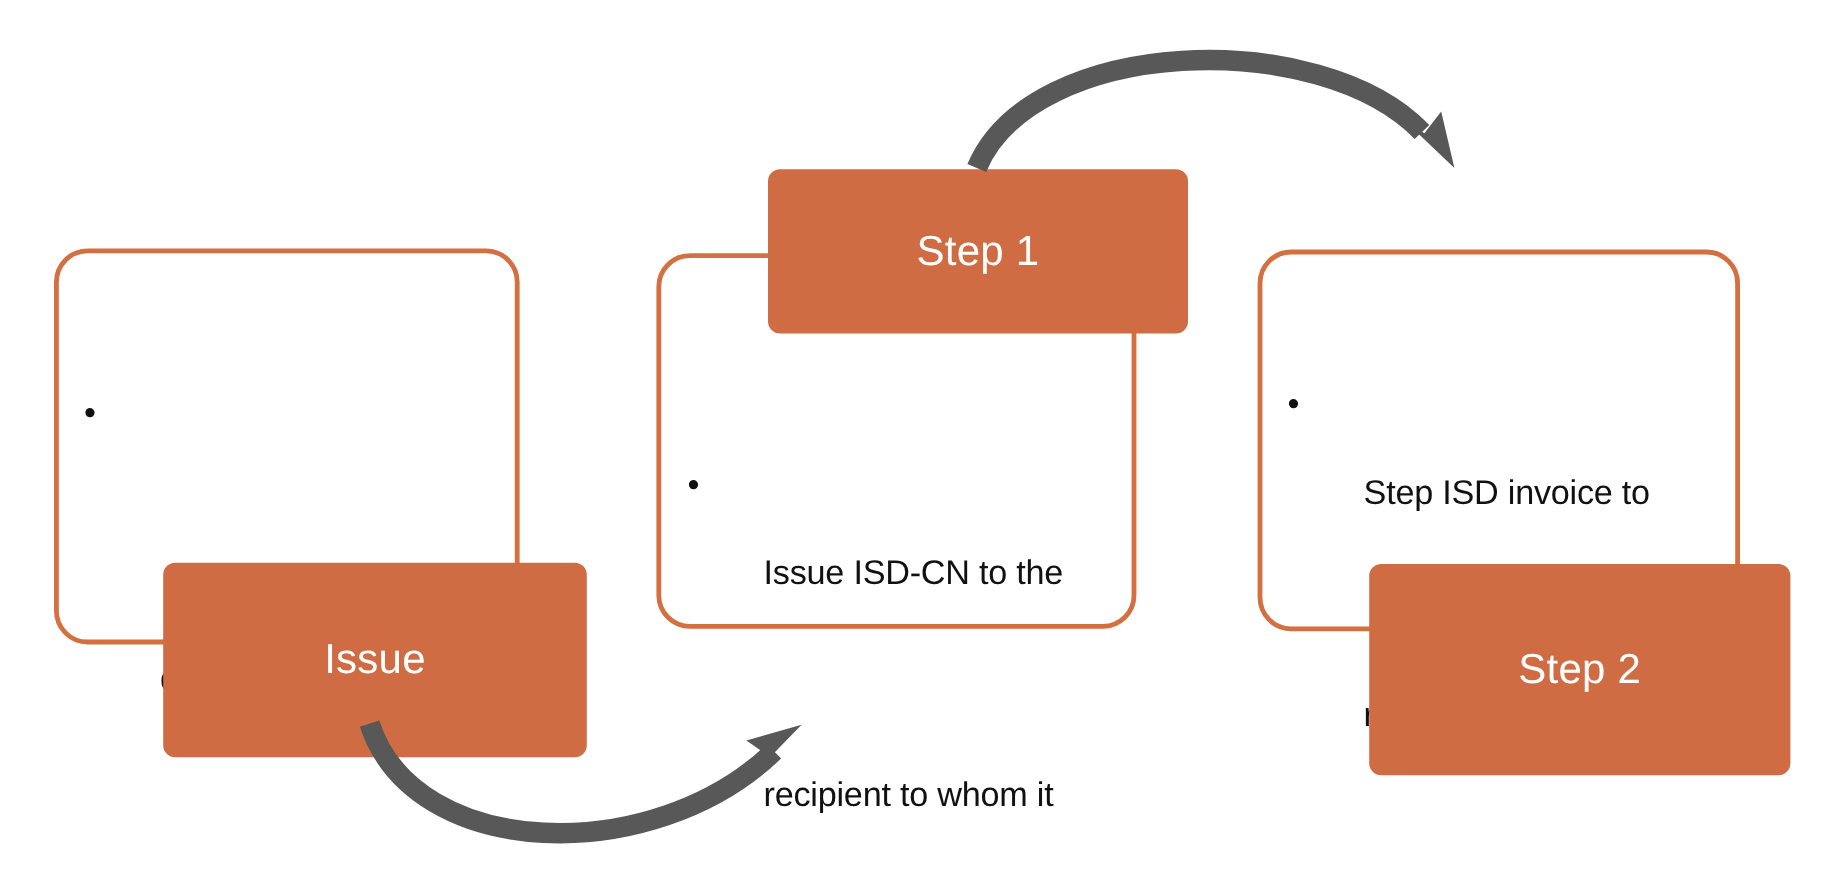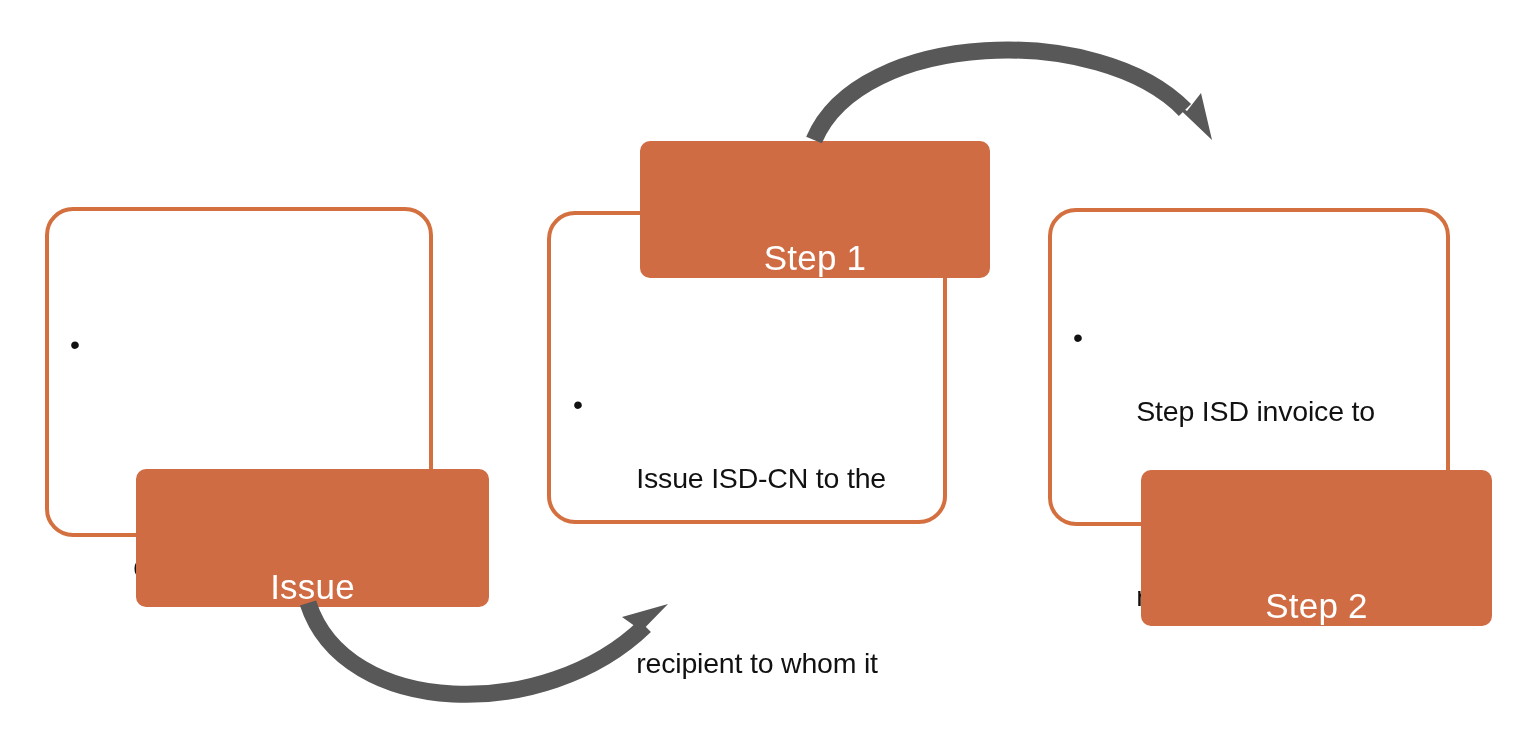--- a/index.html
+++ b/index.html
@@ -56,21 +56,21 @@
     font-size: 28.5px;
     line-height: 37px;
     color: #111111;
   }
   
   .chip {
     position: absolute;
     background: #D06C43;
     border-radius: 10px;
     display: flex;
-    align-items: flex-end;
+    align-items: center;
     justify-content: center;
     color: #ffffff;
     font-size: 35px;
     font-family: "Liberation Sans", sans-serif;
     letter-spacing: 0.2px;
   }
 </style>
 </head>
 <body>
 
@@ -85,21 +85,21 @@
     <span class="bullet-row" style="padding-left:17px;">
       <span>distributed to a</span>
     </span>
     <span class="bullet-row" style="padding-left:17px;">
       
     </span>
     
     
   </div>
 
-  <div class="chip" style="left:136px; top:469px; width:353px; height:138px;">
+  <div class="chip" style="left:136px; top:469px; width:353px; height:162px;">
     <span>Issue</span>
   </div>
 
   <div class="body-box" style="left:547px; top:211px; width:400px; height:313px;"></div>
 
   <div class="body-text" style="left:573px; top:312px; width:370px;">
     <span class="bullet-row">
       <span class="bullet-dot">•</span>
       <span>Issue ISD-CN to the</span>
     </span>
@@ -125,21 +125,21 @@
     <span class="bullet-row" style="padding-left:17px;">
       <span>recipient to whom it</span>
     </span>
     <span class="bullet-row" style="padding-left:17px;">
       
     </span>
     
     
   </div>
 
-  <div class="chip" style="left:1141px; top:470px; width:351px; height:156px;">
+  <div class="chip" style="left:1141px; top:470px; width:351px; height:176px;">
     <span>Step 2</span>
   </div>
 
   <svg class="arrows" viewBox="0 0 1536 739">
 
     <g>
       <path d="M 308 603 C 345 718, 545 723, 645 626" fill="none" stroke="#585858" stroke-width="17" stroke-linecap="butt"></path>
       <path d="M 668 604 L 622 617 L 639 629 L 629 644 Z" fill="#585858"></path>
     </g>
 

